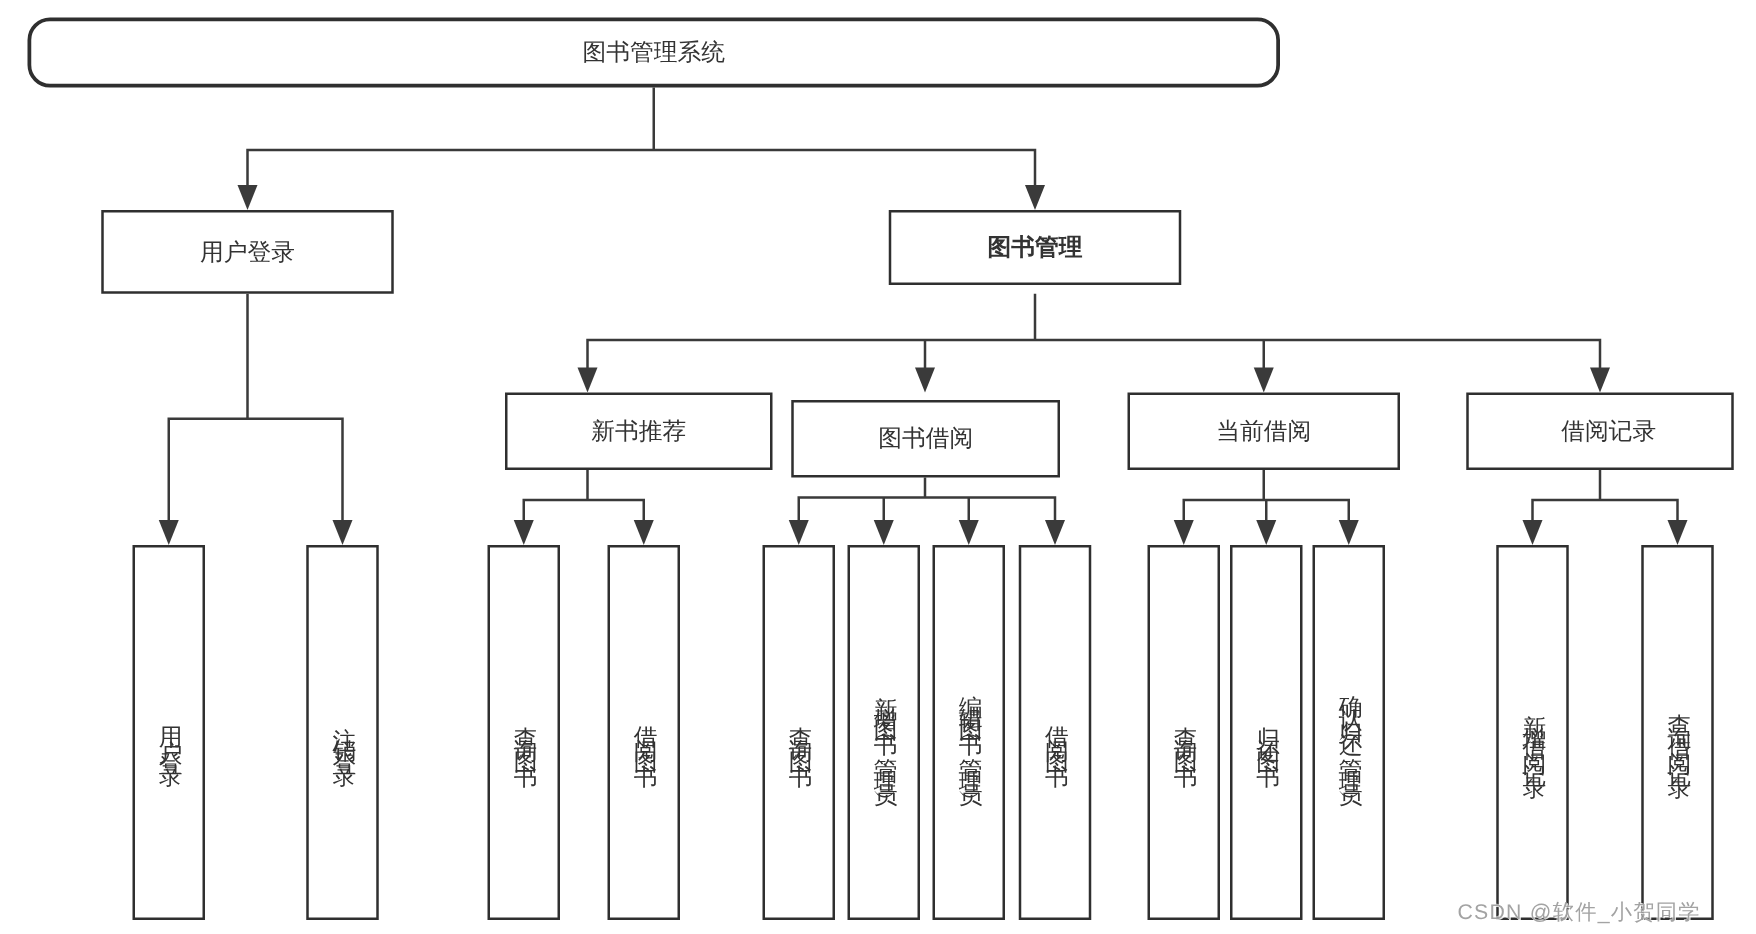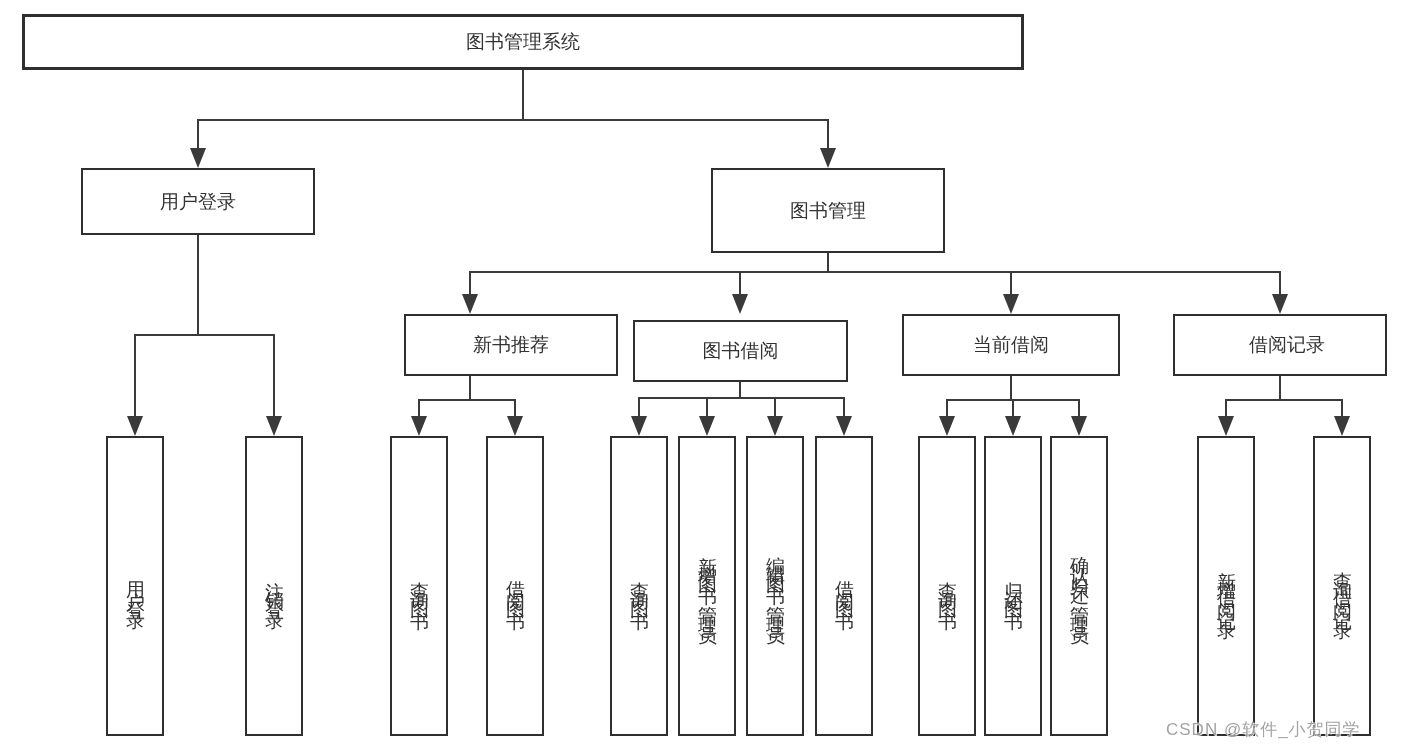--- a/index.html
+++ b/index.html
@@ -24,21 +24,21 @@
     background: #ffffff;
     border: 2px solid #2f2f2f;
     box-sizing: border-box;
     display: flex;
     align-items: center;
     justify-content: center;
     color: #333333;
     font-size: 19px;
     z-index: 2;
   }
-  .box.root { border-width: 3px; }
+  .box.root { border-width: 3px; border-radius: 18px; }
   .leaf {
     width: 58px; height: 300px; top: 436px;
   }
   .leaf .vtext {
     writing-mode: vertical-rl;
     text-orientation: mixed;
     letter-spacing: 10px;
     font-size: 19px;
     line-height: 1.1;
     white-space: nowrap;
@@ -102,21 +102,21 @@
     </g>
   </svg>
 
   <div class="box root" style="left:22px; top:14px; width:1002px; height:56px;">
     <span>图书管理系统</span>
   </div>
 
   <div class="box" style="left:81px; top:168px; width:234px; height:67px;">
     <span>用户登录</span>
   </div>
-  <div class="box" style="left:711px; top:168px; width:234px; height:85px;">
+  <div class="box" style="left:711px; top:168px; width:234px; height:60px;font-weight:bold;">
     <span>图书管理</span>
   </div>
 
   <div class="box" style="left:364px; top:314px; width:214px; height:62px;margin-left:40px;">
     <span>新书推荐</span>
   </div>
   <div class="box" style="left:633px; top:320px; width:215px; height:62px;">
     <span>图书借阅</span>
   </div>
   <div class="box" style="left:902px; top:314px; width:218px; height:62px;">

